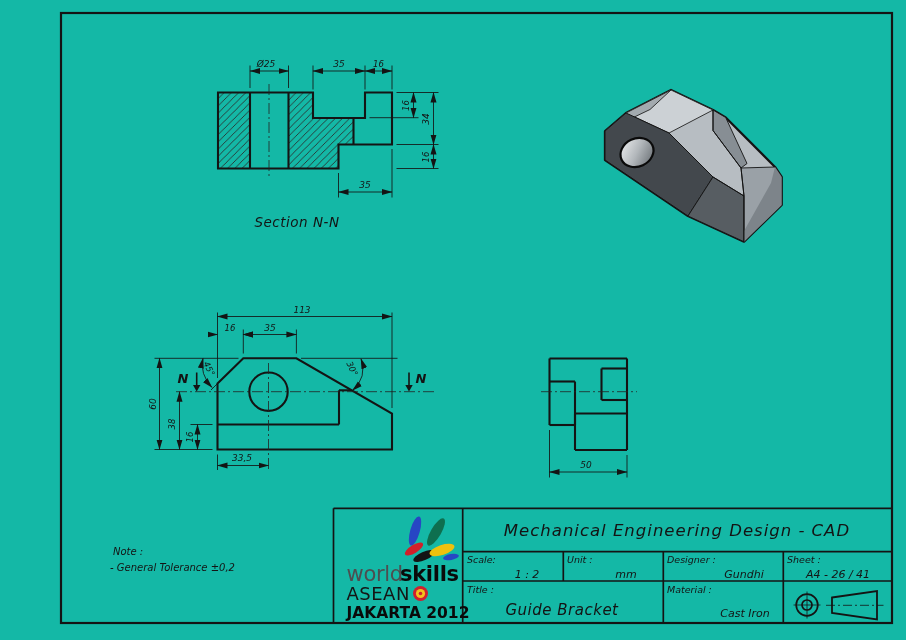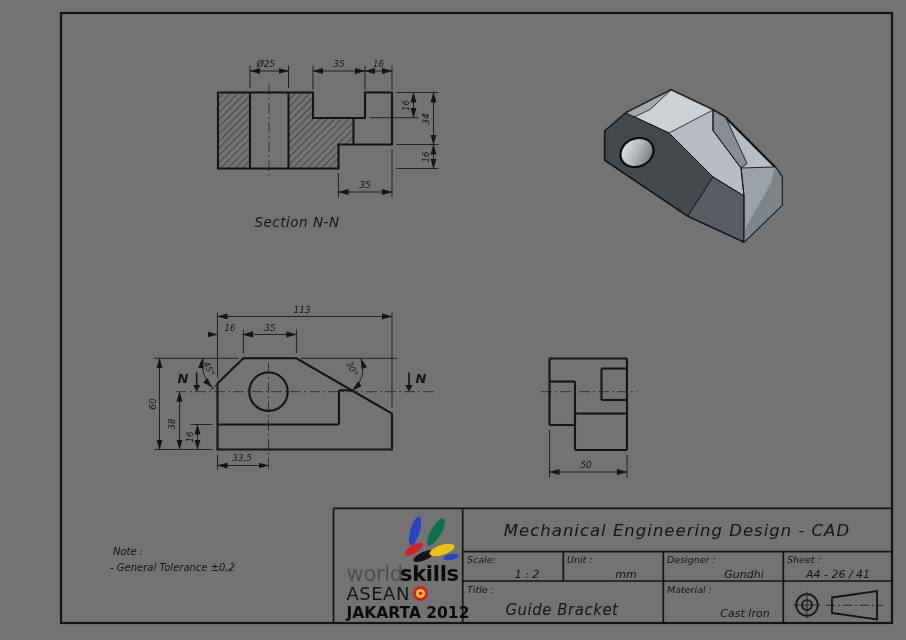--- a/index.html
+++ b/index.html
@@ -1,16 +1,16 @@
 <!DOCTYPE html>
 <html><head>
 <meta charset="utf-8">
 <style>
   html,body{margin:0;padding:0;background:#ffffff;}
-  .sheet{width:906px;height:640px;position:relative;background:#737373;overflow:hidden;}
+  .sheet{width:906px;height:640px;position:relative;background:#14b8a6;overflow:hidden;}
   svg{display:block;}
   text{font-family:"DejaVu Sans",sans-serif;fill:#141414;}
   .dim{font-style:italic;font-size:9px;}
   .dimsm{font-style:italic;font-size:8.5px;}
   .viewlabel{font-style:italic;font-size:13.5px;letter-spacing:.5px;}
   .note{font-style:italic;font-size:10px;}
   .tb-label{font-style:italic;font-size:9.5px;}
   .tb-value{font-style:italic;font-size:11px;}
   .tb-header{font-style:italic;font-size:16.5px;letter-spacing:1px;}
   .tb-title{font-style:italic;font-size:15px;letter-spacing:.5px;}

